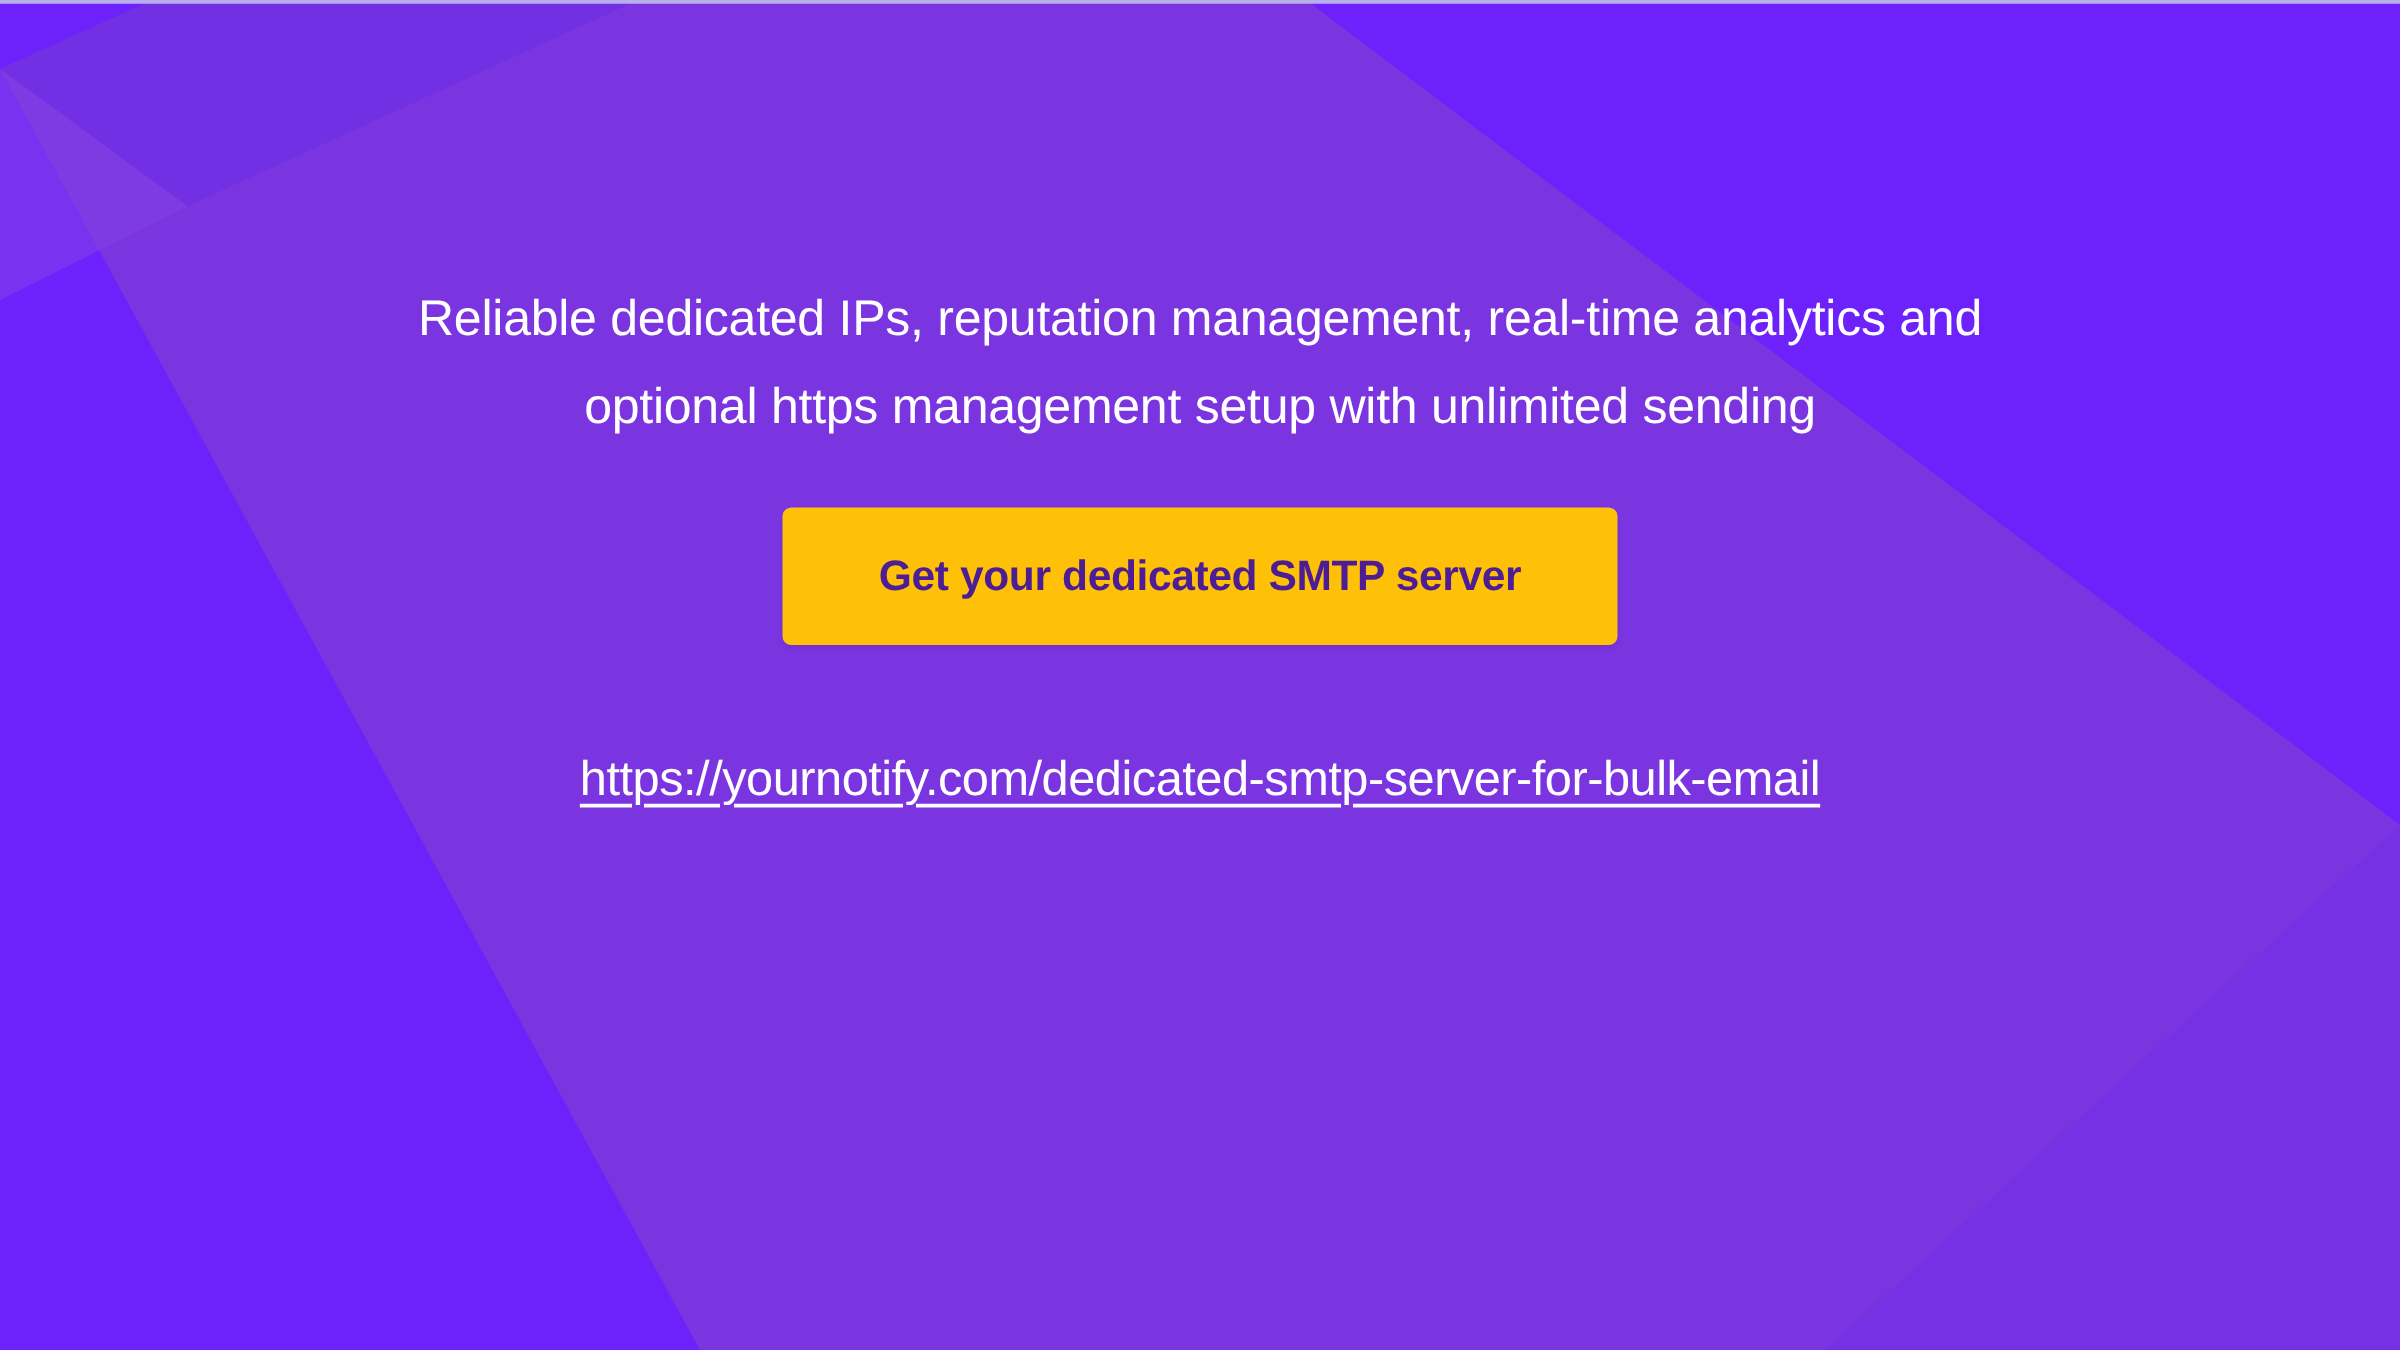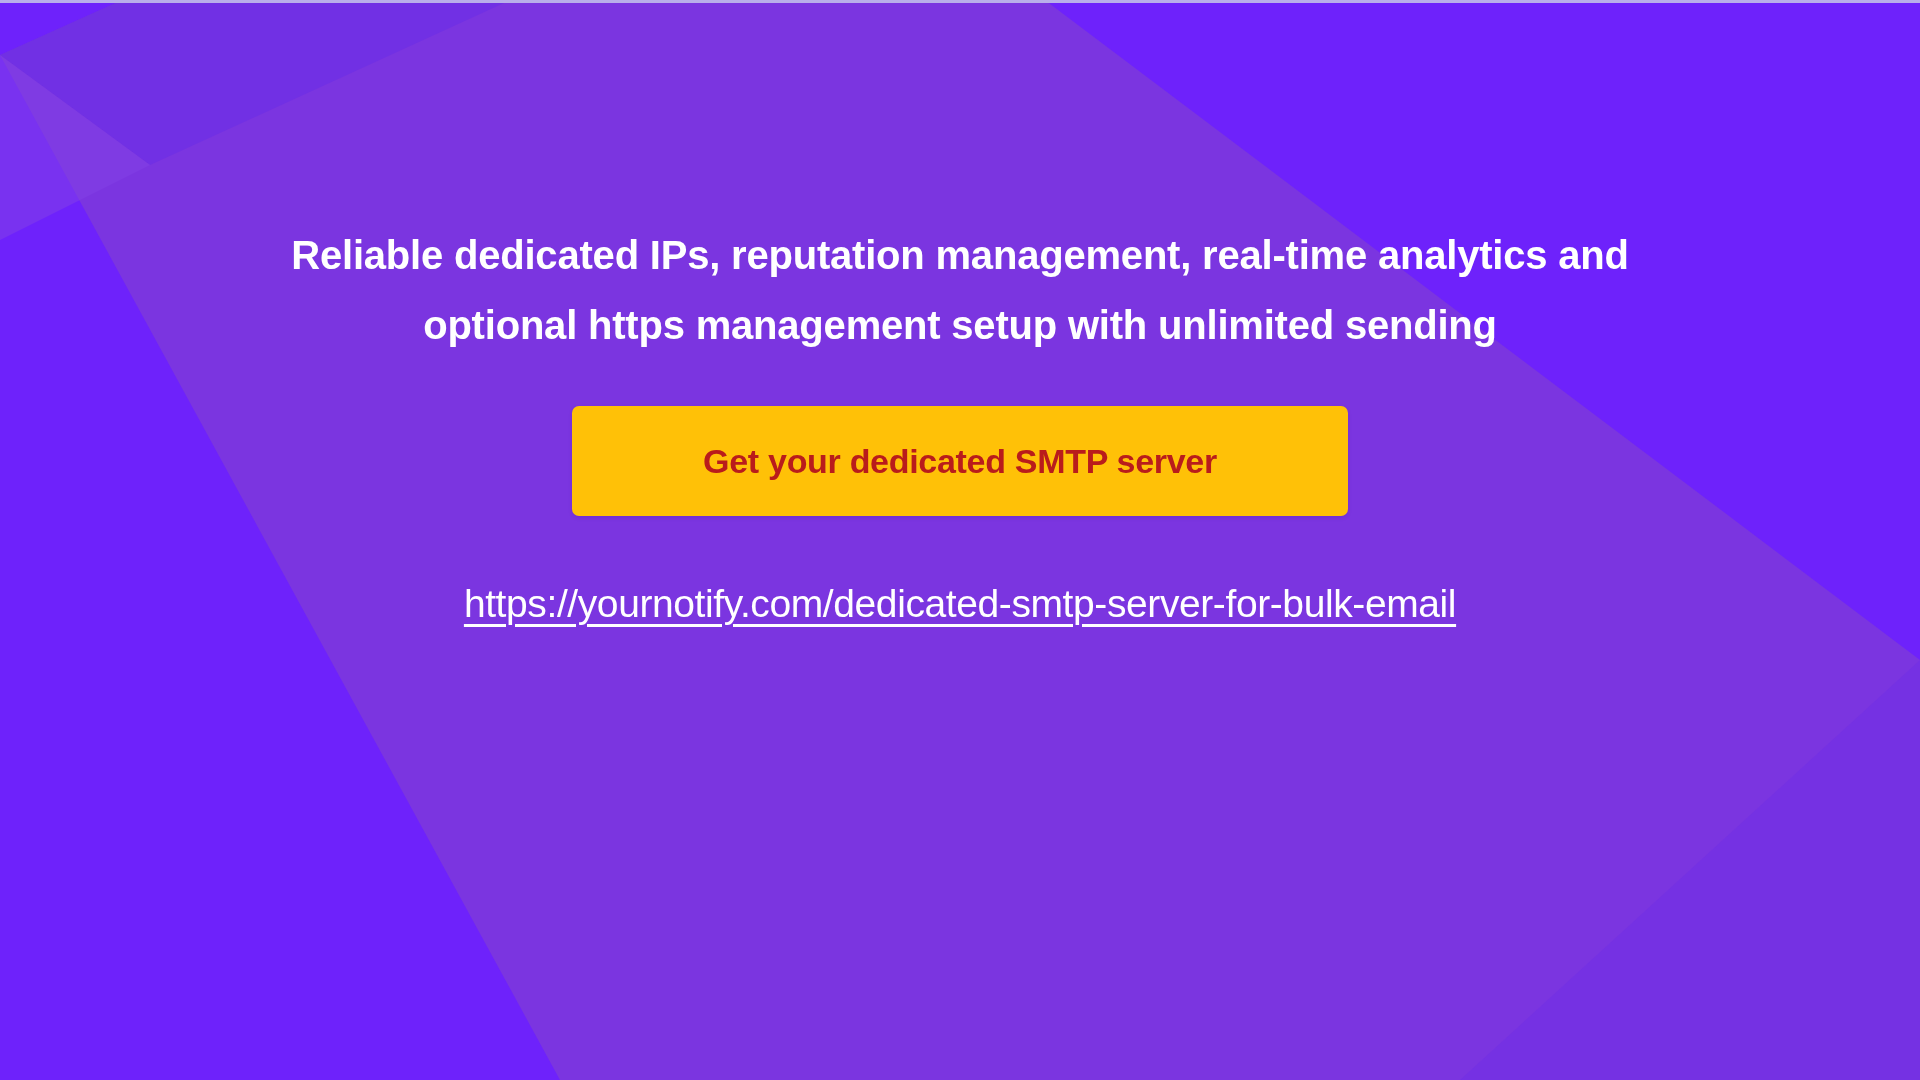--- a/index.html
+++ b/index.html
@@ -56,52 +56,52 @@
   }
   .headline .line { display:block; white-space:nowrap; }
 
   .subtitle {
     margin-top:44px;
     width:1560px;
     text-align:center;
     color:#FFFFFF;
     font-size:40px;
     line-height:70px;
-    font-weight:700;
+    font-weight:400;
     letter-spacing:-0.2px;
   }
   .subtitle .line { display:block; white-space:nowrap; }
 
   .cta-wrap {
     margin-top:46px;
     display:flex;
     justify-content:center;
     width:100%;
   }
 
   .cta-button {
     display:inline-flex;
     align-items:center;
     justify-content:center;
-    width:776px;
+    width:668px;
     height:110px;
     background:#FFC107;
-    color:#b91c1c;
+    color:#4c1d95;
     border:none;
     border-radius:7px;
     font-family:"Liberation Sans", sans-serif;
     font-size:34px;
     font-weight:700;
     letter-spacing:-0.3px;
     cursor:pointer;
     box-shadow:0 2px 4px rgba(40,0,90,0.10);
   }
 
   .link-wrap {
-    margin-top:66px;
+    margin-top:86px;
     width:100%;
     text-align:center;
   }
 
   .page-link {
     color:#FFFFFF;
     font-size:39px;
     font-weight:400;
     letter-spacing:-0.4px;
     text-decoration:underline;

